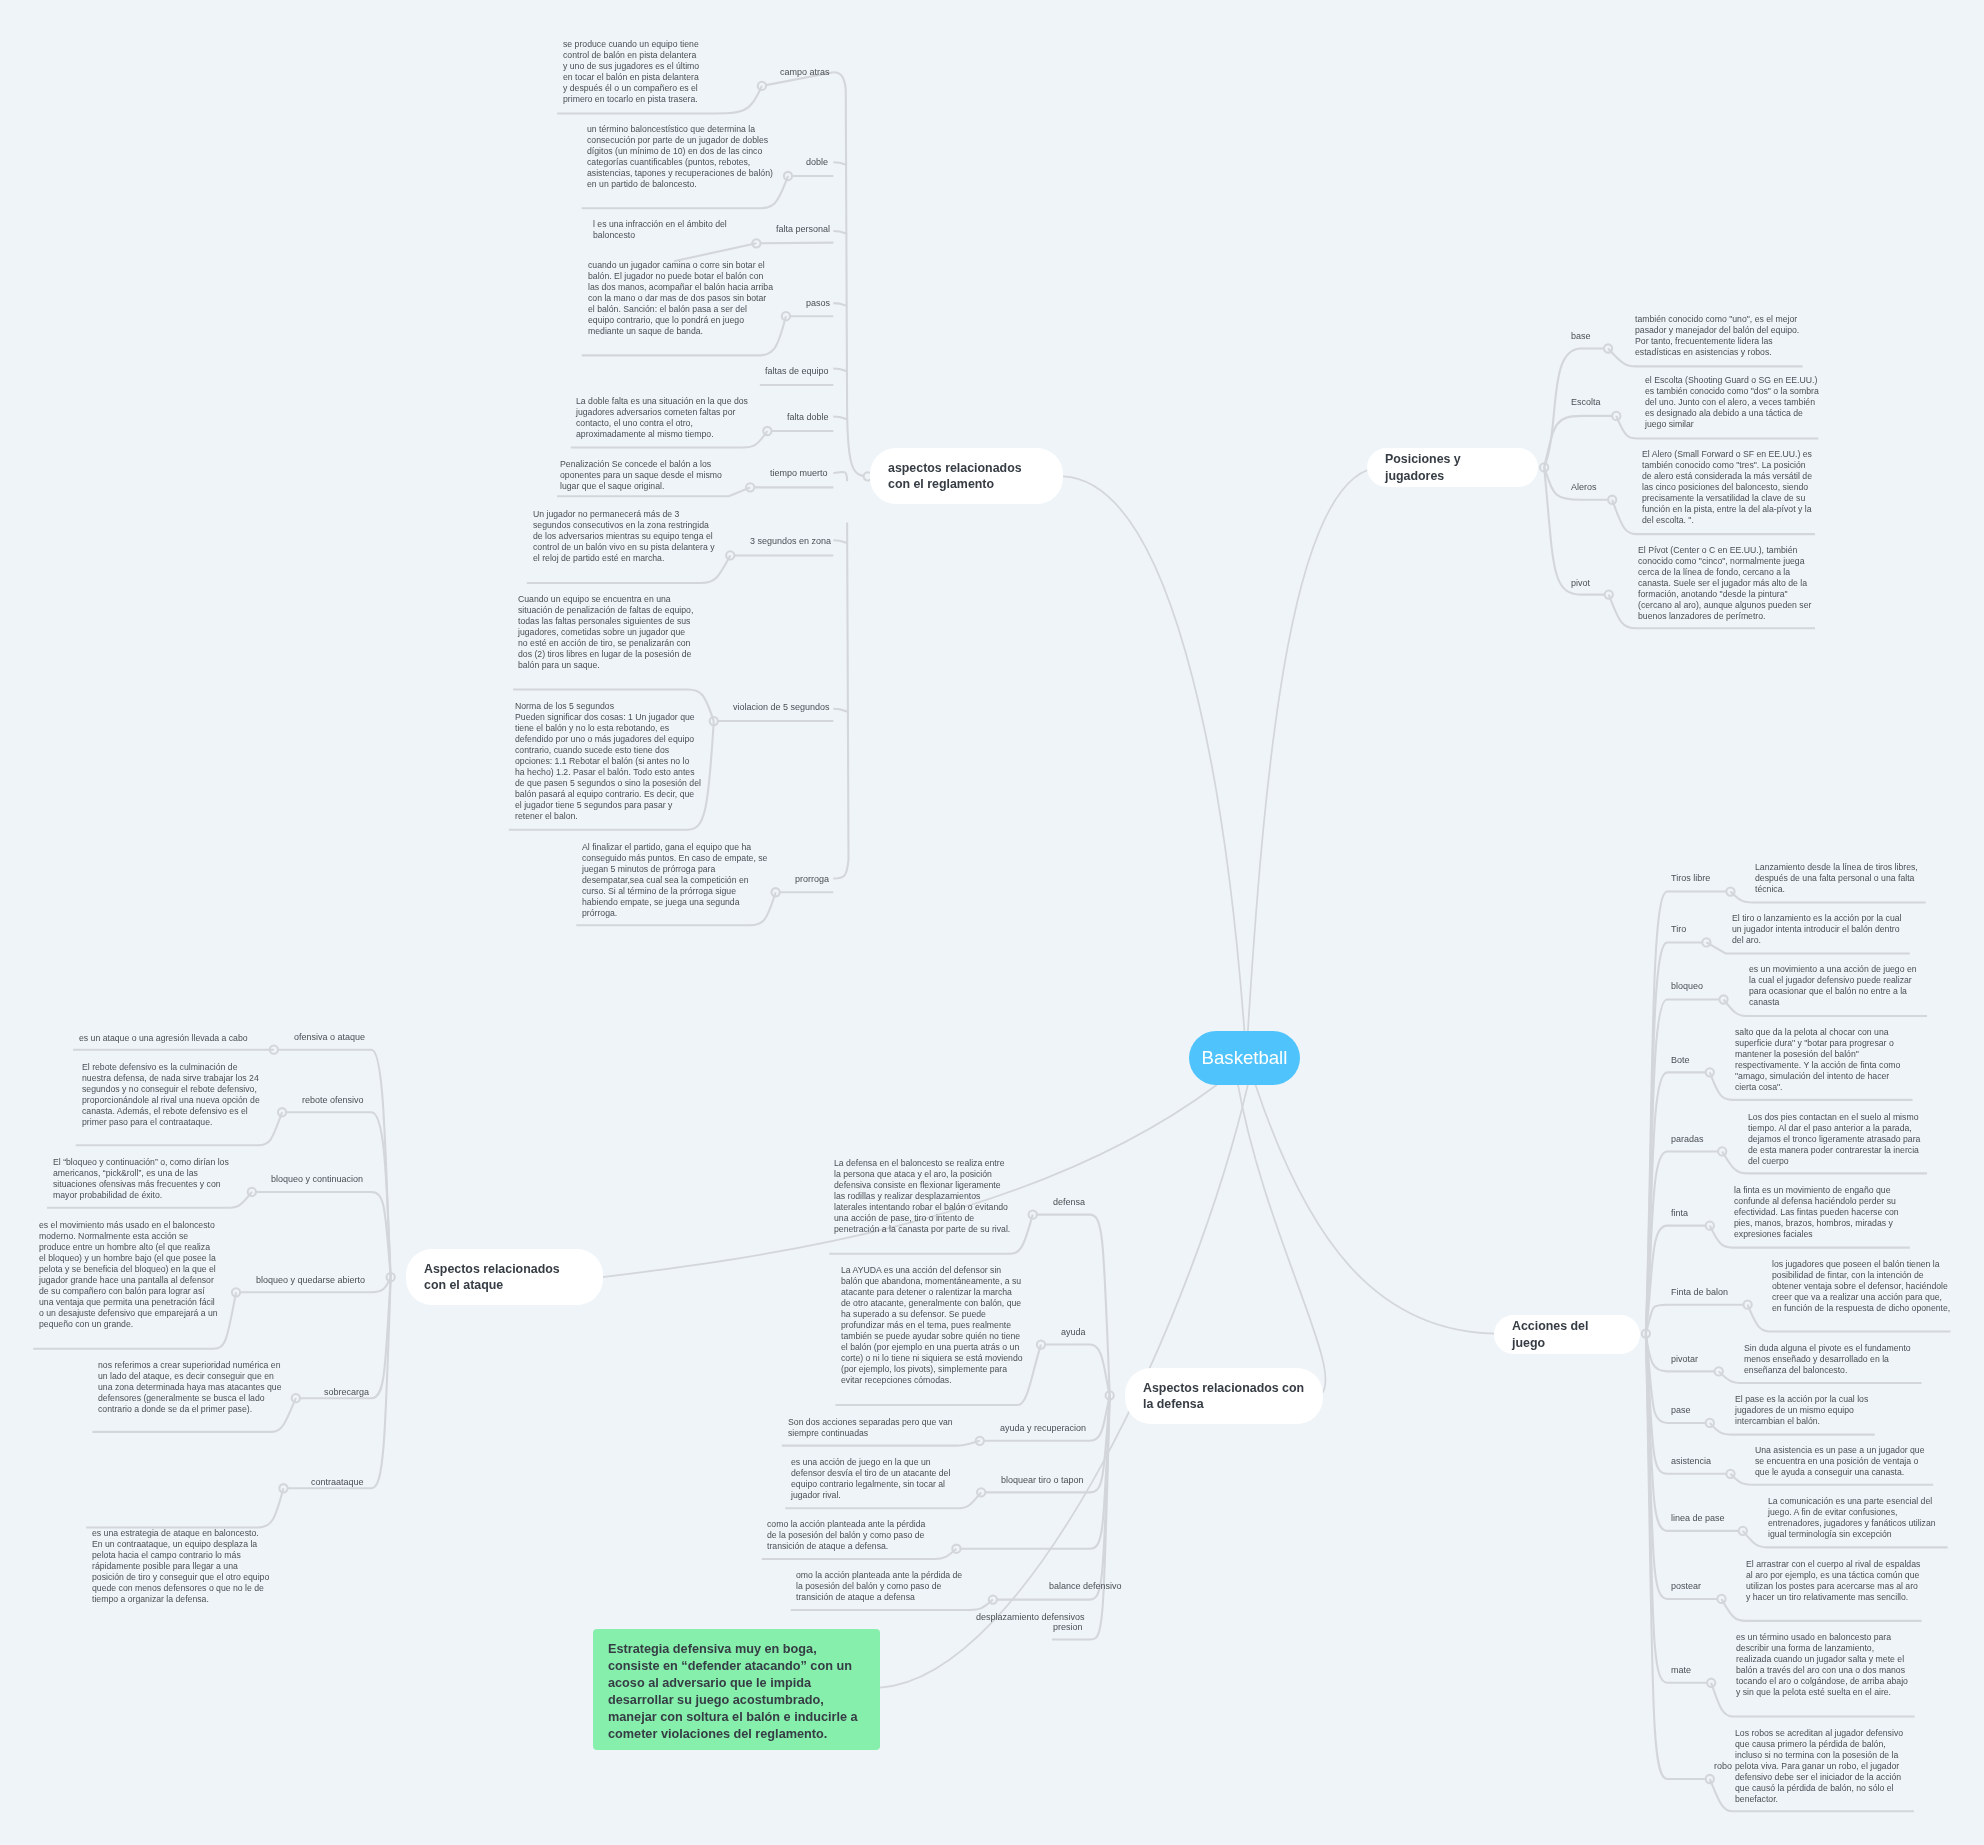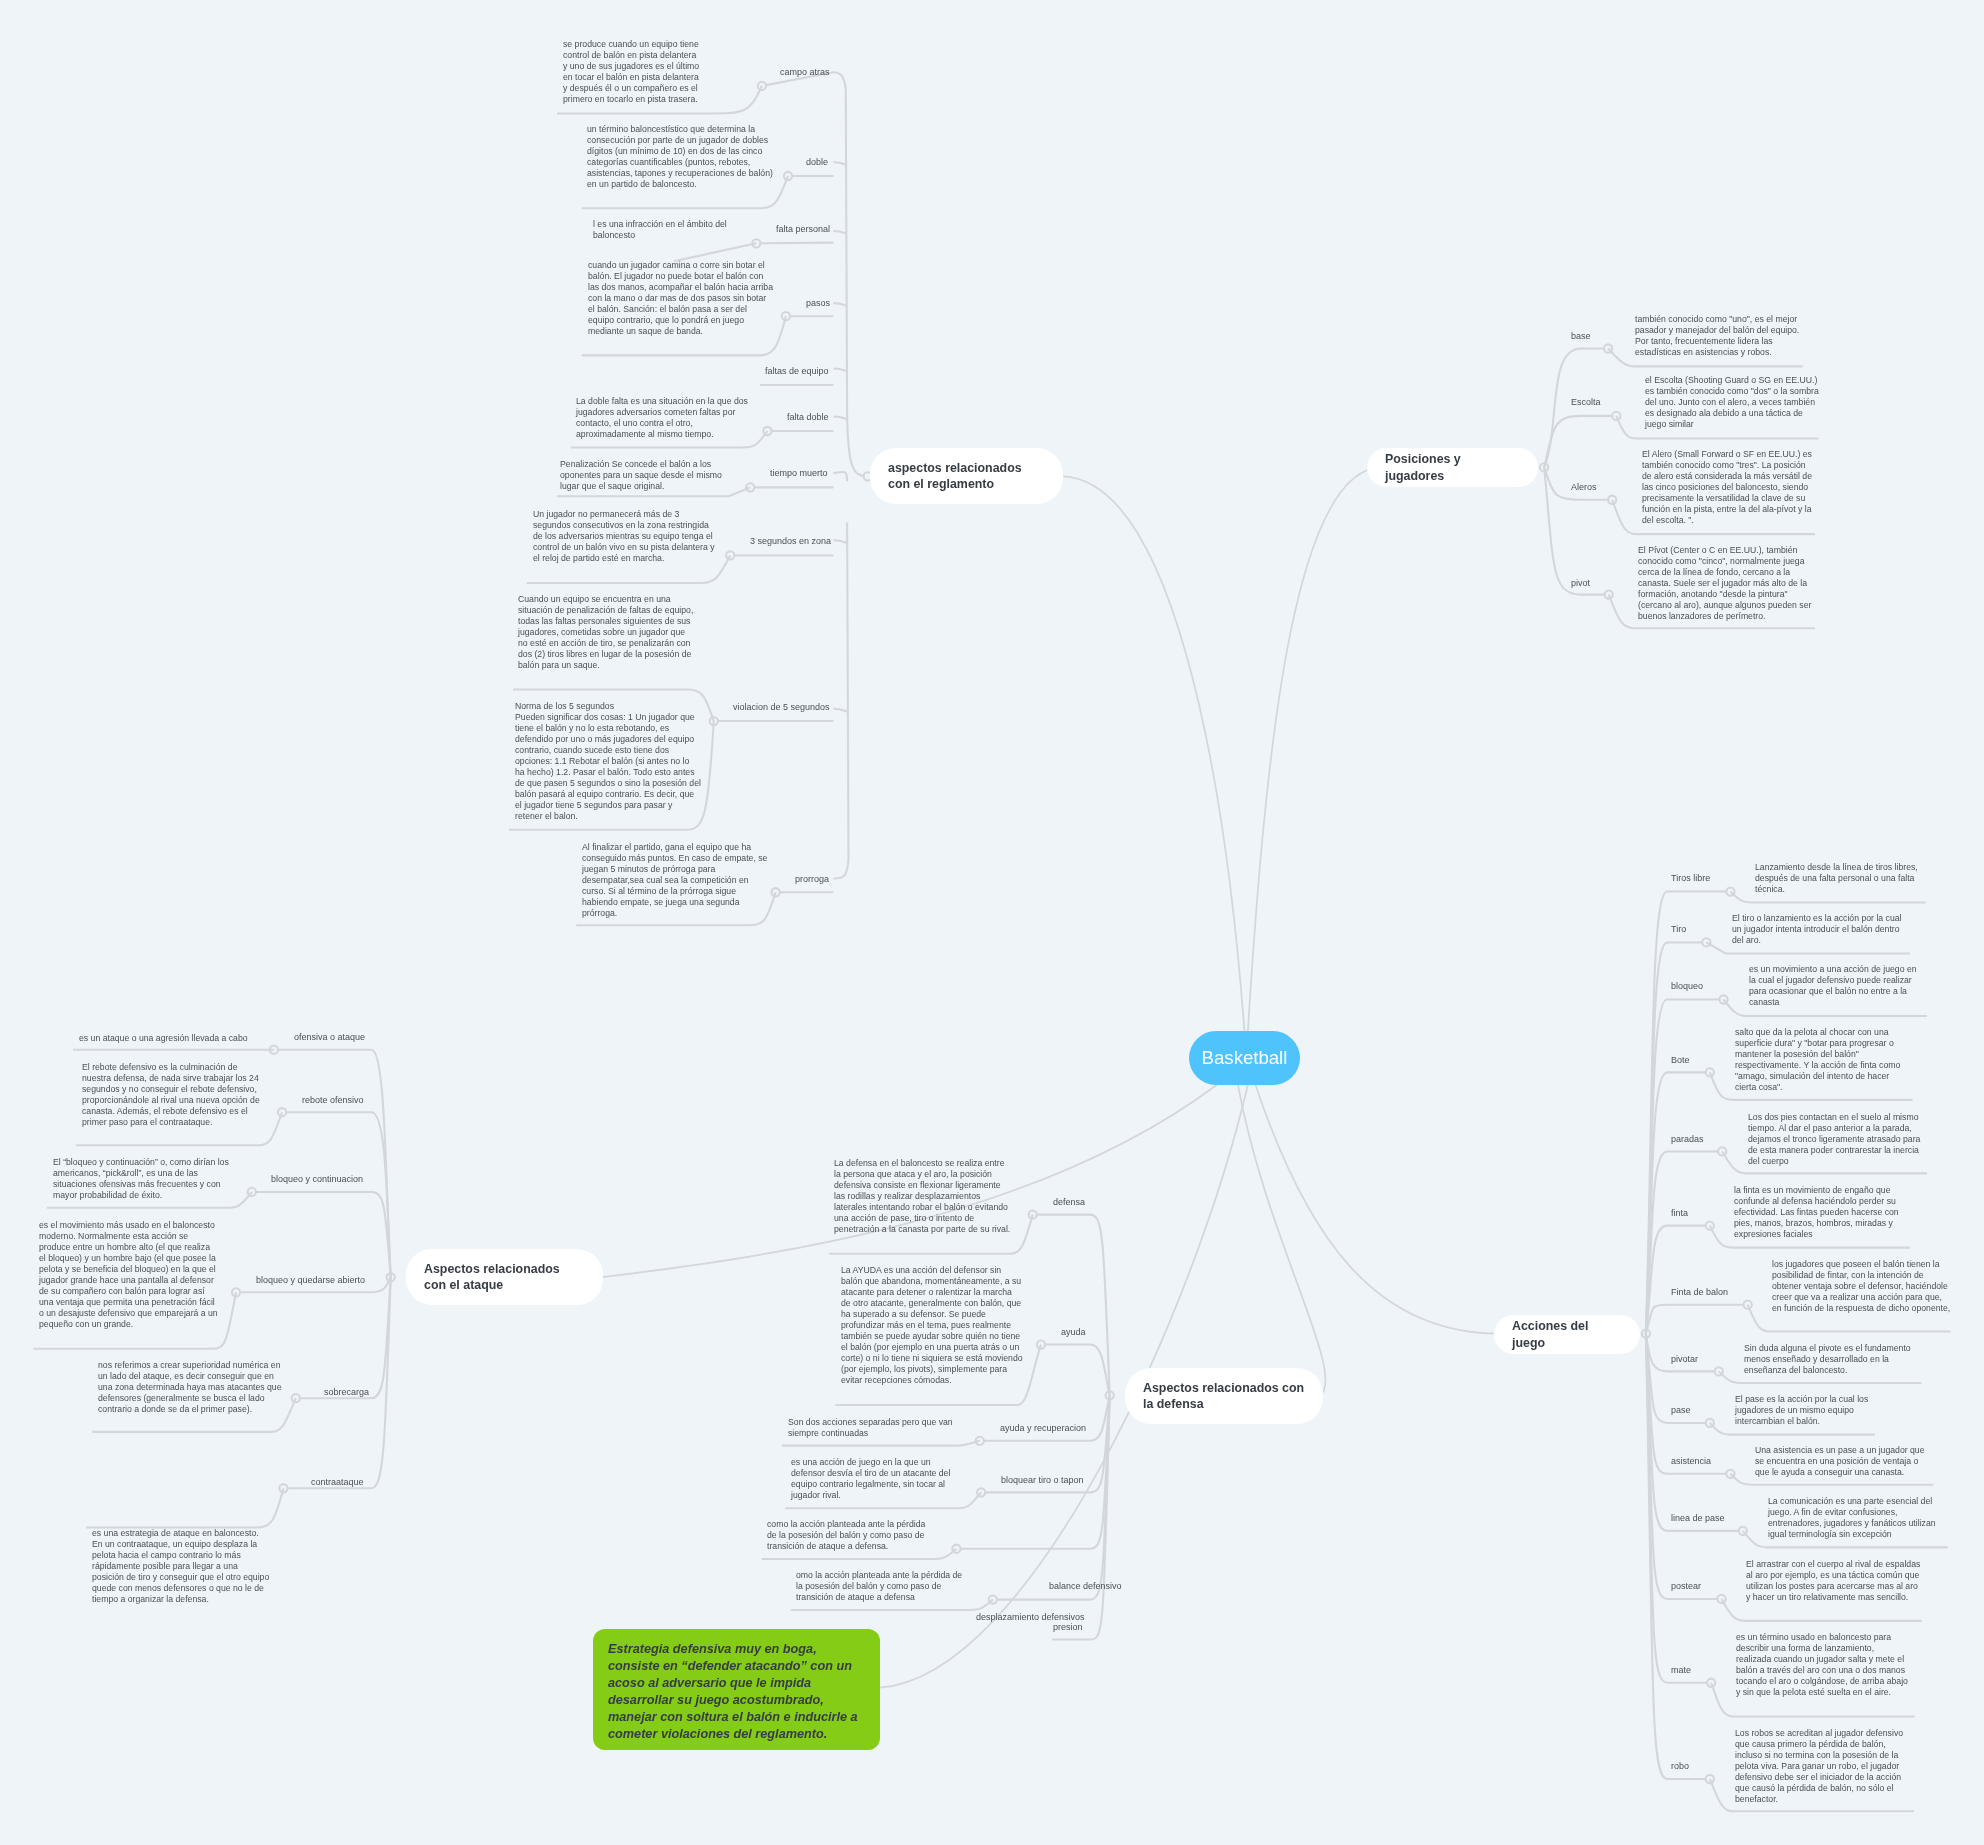--- a/index.html
+++ b/index.html
@@ -19,22 +19,22 @@
     font-size:18.6px; display:flex; align-items:center; justify-content:center;
   }
   .main {
     position:absolute; background:#ffffff; border-radius:26px;
     font-weight:bold; font-size:12.4px; line-height:16.5px; color:#363c44;
     display:flex; align-items:center; padding:0 18px; box-sizing:border-box;
   }
   .lbl { position:absolute; font-size:9px; color:#4a4f56; white-space:nowrap; }
   .desc { position:absolute; font-size:8.7px; line-height:11px; color:#4a4f56; }
   .note {
-    position:absolute; background:#84cc16; border-radius:12px; box-sizing:border-box;
-    font-weight:bold; font-size:12.7px; line-height:17px; color:#363c44; padding:12.4px 15px;font-style:italic;
+    position:absolute; background:#86efac; border-radius:4px; box-sizing:border-box;
+    font-weight:bold; font-size:12.7px; line-height:17px; color:#363c44; padding:12.4px 15px;
   }
 </style>
 </head>
 <body>
 
 <svg class="links" viewBox="0 0 2887 2684">
 
   <path class="lk2" d="M1810 1500 C1780 1100 1700 700 1546 693"></path>
   <path class="lk2" d="M1815 1500 C1840 1100 1880 680 2010 680"></path>
   <path class="lk2" d="M1825 1575 C1900 1800 2000 1940 2180 1940"></path>
@@ -242,21 +242,21 @@
 <div class="lbl" style="left:1671px;top:1055px;">Bote</div>
 <div class="lbl" style="left:1671px;top:1134px;">paradas</div>
 <div class="lbl" style="left:1671px;top:1208px;">finta</div>
 <div class="lbl" style="left:1671px;top:1287px;">Finta de balon</div>
 <div class="lbl" style="left:1671px;top:1354px;">pivotar</div>
 <div class="lbl" style="left:1671px;top:1405px;">pase</div>
 <div class="lbl" style="left:1671px;top:1456px;">asistencia</div>
 <div class="lbl" style="left:1671px;top:1513px;">linea de pase</div>
 <div class="lbl" style="left:1671px;top:1581px;">postear</div>
 <div class="lbl" style="left:1671px;top:1665px;">mate</div>
-<div class="lbl" style="left:1671px;top:1761px;">robo</div>
+<div class="lbl" style="left:1714px;top:1761px;">robo</div>
 
 <div class="desc" style="left:1755px;top:862px;width:172px;">Lanzamiento desde la línea de tiros libres, después de una falta personal o una falta técnica.</div>
 <div class="desc" style="left:1732px;top:913px;width:179px;">El tiro o lanzamiento es la acción por la cual un jugador intenta introducir el balón dentro del aro.</div>
 <div class="desc" style="left:1749px;top:964px;width:175px;">es un movimiento a una acción de juego en la cual el jugador defensivo puede realizar para ocasionar que el balón no entre a la canasta</div>
 <div class="desc" style="left:1735px;top:1027px;width:175px;">salto que da la pelota al chocar con una superficie dura" y "botar para progresar o mantener la posesión del balón" respectivamente. Y la acción de finta como "amago, simulación del intento de hacer cierta cosa".</div>
 <div class="desc" style="left:1748px;top:1112px;width:179px;">Los dos pies contactan en el suelo al mismo tiempo. Al dar el paso anterior a la parada, dejamos el tronco ligeramente atrasado para de esta manera poder contrarestar la inercia del cuerpo</div>
 <div class="desc" style="left:1734px;top:1185px;width:175px;">la finta es un movimiento de engaño que confunde al defensa haciéndolo perder su efectividad. Las fintas pueden hacerse con pies, manos, brazos, hombros, miradas y expresiones faciales</div>
 <div class="desc" style="left:1772px;top:1259px;width:179px;">los jugadores que poseen el balón tienen la posibilidad de fintar, con la intención de obtener ventaja sobre el defensor, haciéndole creer que va a realizar una acción para que, en función de la respuesta de dicho oponente,</div>
 <div class="desc" style="left:1744px;top:1343px;width:179px;">Sin duda alguna el pivote es el fundamento menos enseñado y desarrollado en la enseñanza del baloncesto.</div>
 <div class="desc" style="left:1735px;top:1394px;width:144px;">El pase es la acción por la cual los jugadores de un mismo equipo intercambian el balón.</div>

